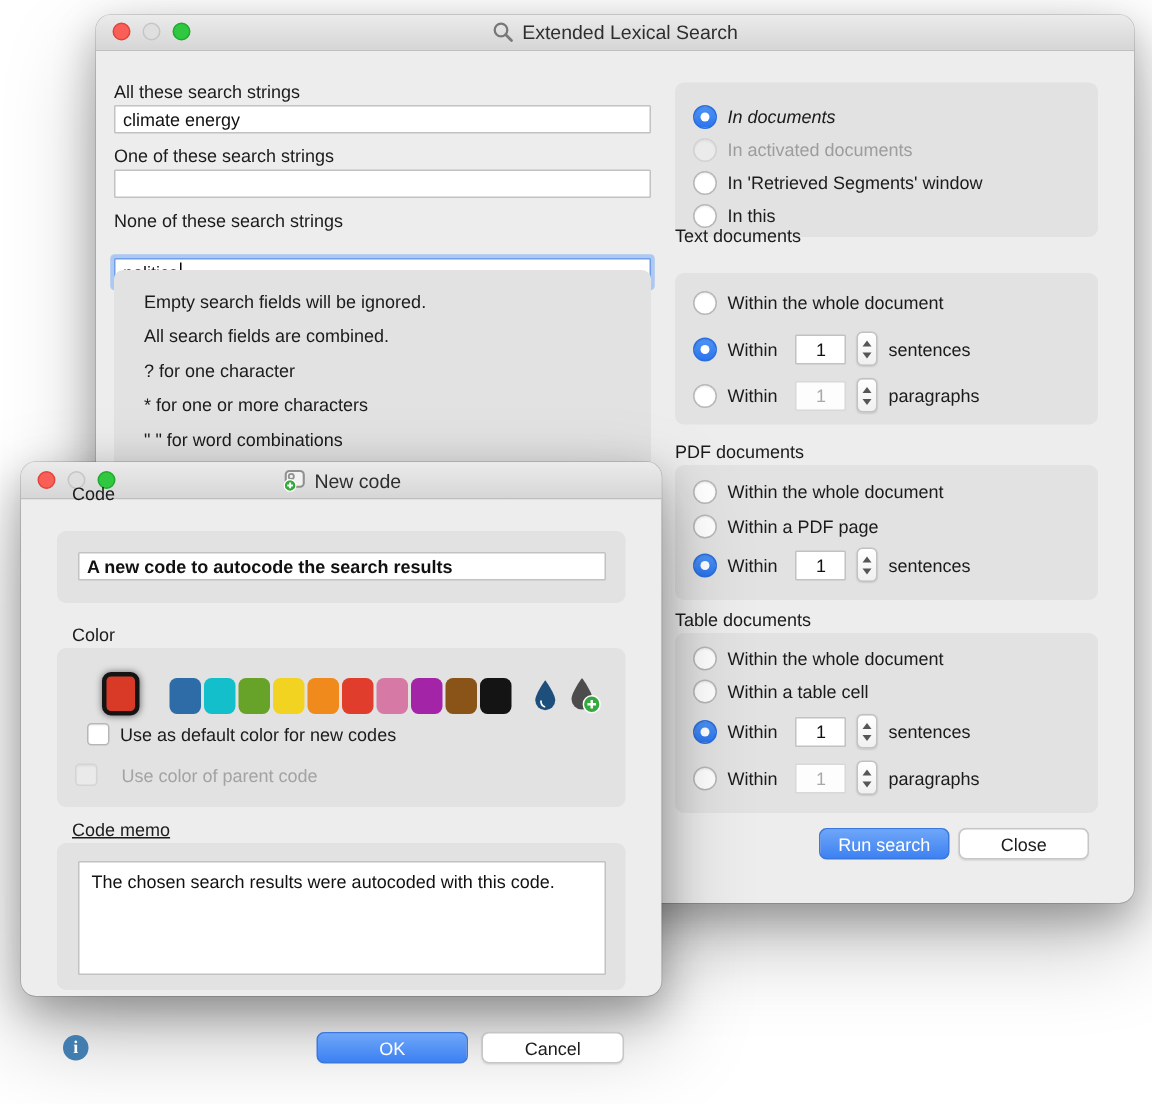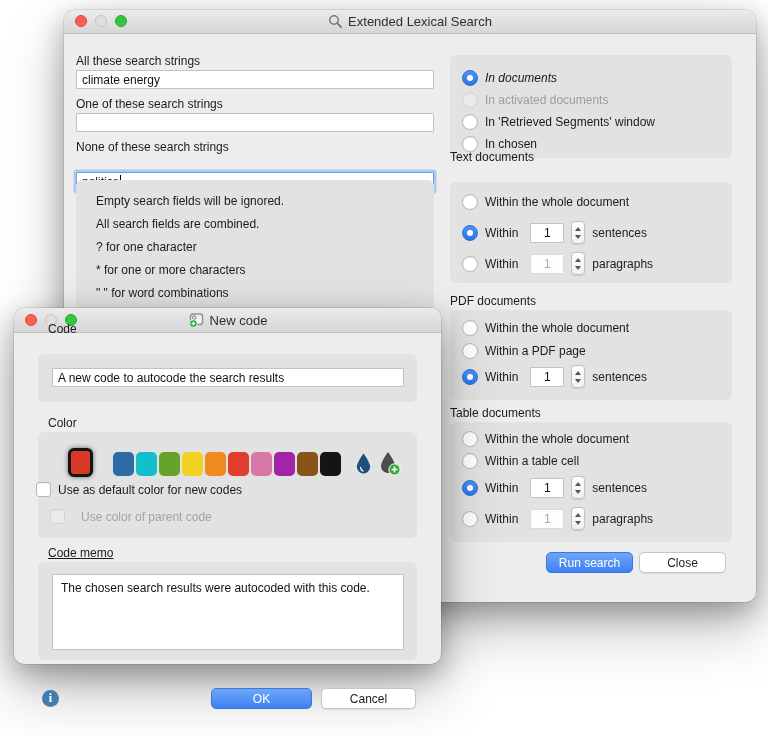--- a/index.html
+++ b/index.html
@@ -110,21 +110,21 @@
   <div class="row dis" style="left:398px;top:82px;">
     <span class="radio dis"></span>
     <span>In activated documents</span>
   </div>
   <div class="row" style="left:398px;top:104px;">
     <span class="radio"></span>
     <span>In 'Retrieved Segments' window</span>
   </div>
   <div class="row" style="left:398px;top:126px;">
     <span class="radio"></span>
-    <span>In chosen</span>
+    <span>In this</span>
   </div>
 
   <div class="label" style="left:386px;top:140px;">Text documents</div>
   <div class="panel" style="left:386px;top:172px;width:282px;height:101px;"></div>
   <div class="row" style="left:398px;top:184px;">
     <span class="radio"></span>
     <span>Within the whole document</span>
   </div>
   <div class="row" style="left:398px;top:211px;">
     <span class="radio sel"></span>
@@ -217,21 +217,21 @@
     <span>New code</span>
   </div>
   <div class="lights" style="top:6px;">
     <span class="light red"></span>
     <span class="light gray"></span>
     <span class="light green"></span>
   </div>
 
   <div class="label" style="left:34px;top:14px;">Code</div>
   <div class="panel" style="left:24px;top:46px;width:379px;height:48px;"></div>
-  <input class="tfield" style="left: 38px; top: 60px; width: 352px;" value="A new code to autocode the search results">
+  <input class="tfield" style="left: 38px; top: 60px; width: 352px; font-weight: bold;" value="A new code to autocode the search results">
 
   <div class="label" style="left:34px;top:108px;">Color</div>
   <div class="panel" style="left:24px;top:124px;width:379px;height:106px;"></div>
   <span class="big-swatch" style="left: 54px; top: 140px; background: rgb(217, 58, 40);"></span>
   <div class="swatches" style="left:99px;top:144px;">
     <span class="swatch" style="background: rgb(46, 108, 168);"></span>
     <span class="swatch" style="background: rgb(20, 191, 204);"></span>
     <span class="swatch" style="background: rgb(103, 163, 41);"></span>
     <span class="swatch" style="background: rgb(243, 211, 33);"></span>
     <span class="swatch" style="background: rgb(240, 138, 29);"></span>
@@ -248,21 +248,21 @@
       </svg>
   </span>
   <span class="icon-abs" style="left:364px;top:143px;">
     <svg width="24" height="26" viewBox="0 0 24 26">
       <path d="M10 1 C10 1 3 10.5 3 15 a7 7 0 0 0 14 0 C17 10.5 10 1 10 1 Z" fill="#4c4c4c"></path>
       <circle cx="16.5" cy="18.5" r="5.6" fill="#35a93e" stroke="#fff" stroke-width="1"></circle>
       <line x1="16.5" y1="15.6" x2="16.5" y2="21.4" stroke="#fff" stroke-width="1.6"></line>
       <line x1="13.6" y1="18.5" x2="19.4" y2="18.5" stroke="#fff" stroke-width="1.6"></line>
     </svg>
   </span>
-  <div class="cbx-row" style="left:22px;top:174px;">
+  <div class="cbx-row" style="left:44px;top:174px;">
     <span class="cbx"></span>
     <span>Use as default color for new codes</span>
   </div>
   <div class="cbx-row dis" style="left:36px;top:201px;gap:16px;">
     <span class="cbx dis"></span>
     <span>Use color of parent code</span>
   </div>
 
   <div class="label" style="left:34px;top:238px;text-decoration:underline;">Code memo</div>
   <div class="panel" style="left:24px;top:254px;width:379px;height:98px;"></div>

